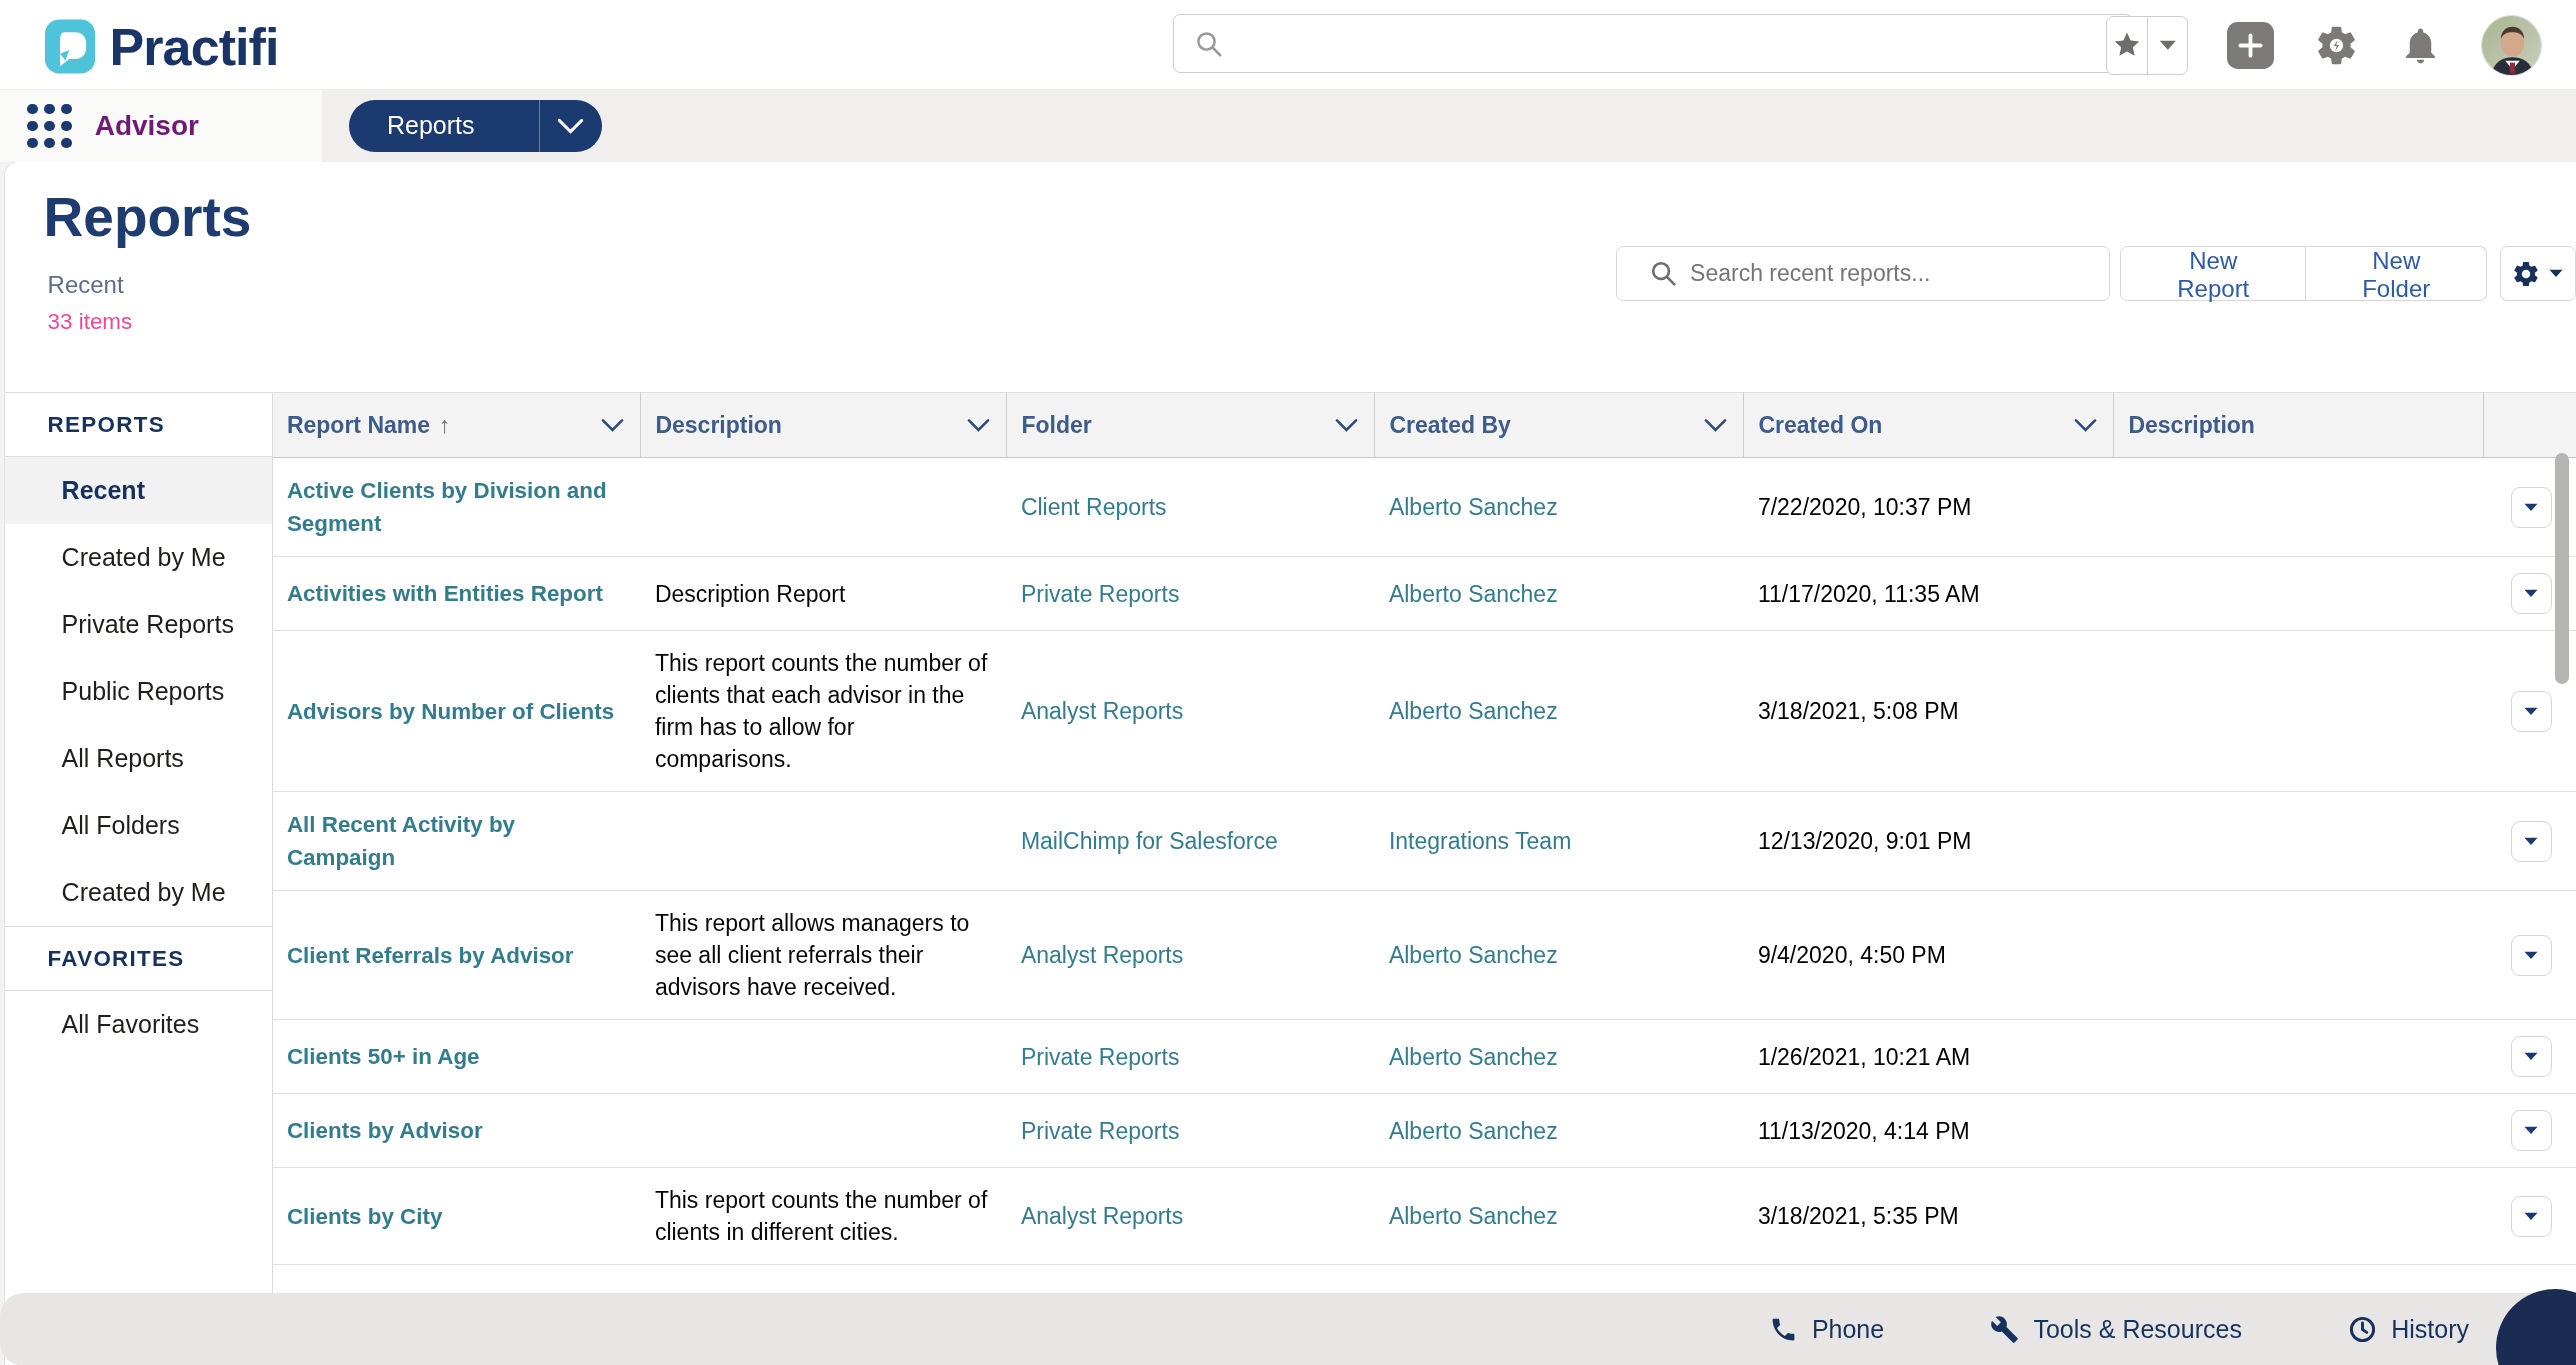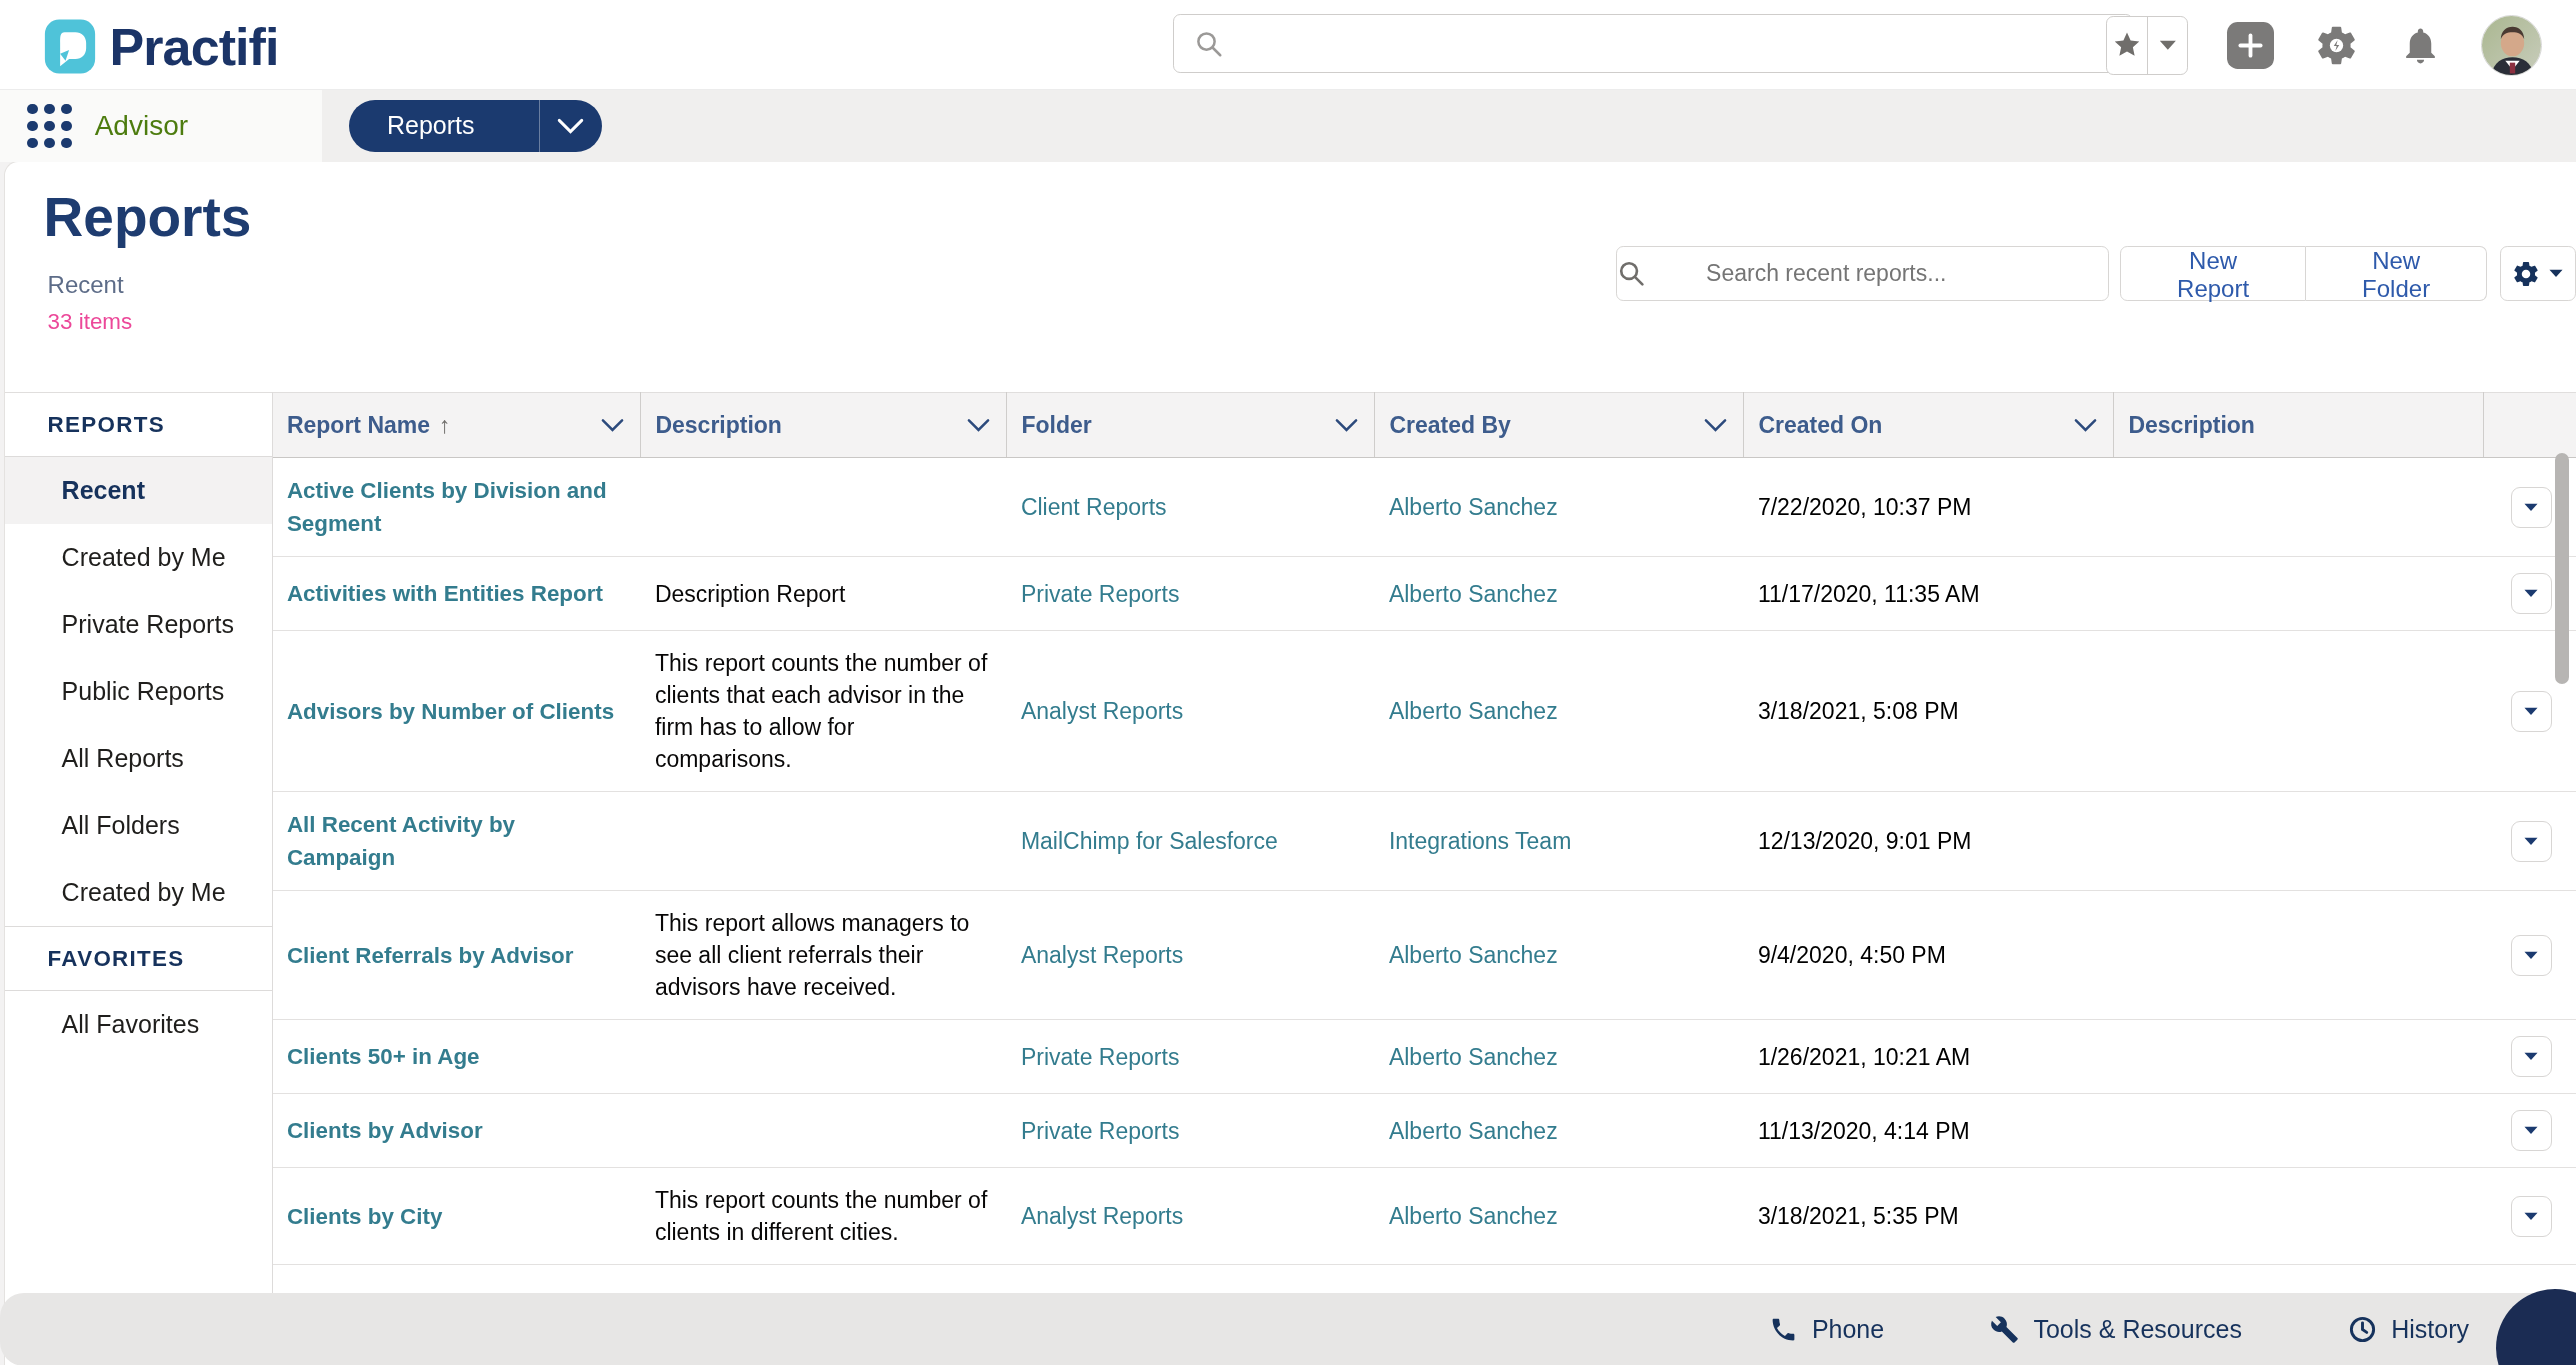--- a/index.html
+++ b/index.html
@@ -21,33 +21,33 @@
   .fav-group .seg { display:flex; align-items:center; justify-content:center; width:39px; }
   .fav-group .seg:first-child { width:41px; border-right:0.9px solid #cfcdcb; }
   .plus-btn { width:47px; height:47px; background:#7b7a79; border-radius:10.7px; display:flex; align-items:center; justify-content:center; }
   .icon-btn { display:flex; align-items:center; justify-content:center; background:none; border:none; cursor:pointer; }
   .avatar { width:61px; height:61px; border-radius:50%; overflow:hidden; border:0.9px solid #d8d8d8; }
   
   .navstrip { position:absolute; left:0; top:90px; width:2576px; height:72px; background:#f0efee; z-index:25; }
   .navstrip .appzone { position:absolute; left:0; top:0; width:322px; height:72px; background:#fafaf9; display:flex; align-items:center; padding-left:27px; gap:23px; }
   .waffle { display:grid; grid-template-columns:repeat(3,10.7px); grid-gap:6.3px; cursor:pointer; }
   .waffle i { width:10.7px; height:10.7px; border-radius:50%; background:#1b3a6f; }
-  .app-label { font-size:28px; font-weight:normal; color:#4d7c0f; cursor:pointer; }
+  .app-label { font-size:28px; font-weight:bold; color:#701a75; cursor:pointer; }
   .ctx-pill { position:absolute; left:349px; top:9.8px; height:52px; background:#1b3a6f; border-radius:26px; display:flex; align-items:center; color:#fff; cursor:pointer; }
   .ctx-pill .lbl { font-size:25px; padding:0 64px 0 38px; }
   .ctx-pill .sep { width:0.9px; height:52px; background:rgba(255,255,255,.35); }
   .ctx-pill .chev { width:63px; display:flex; align-items:center; justify-content:center; }
   
   .panel { position:absolute; left:3.6px; top:161px; width:2572px; height:1205px; background:#fff; border-top-left-radius:14.3px; border-top:0.9px solid #e4e2e0; border-left:0.9px solid #e4e2e0; z-index:10; }
   .page-head { position:relative; height:230px; }
   .page-title { position:absolute; left:39px; top:23px; font-size:55px; font-weight:bold; color:#1e3c70; }
   .page-sub { position:absolute; left:43px; top:109px; font-size:24px; color:#5d6c88; }
   .page-count { position:absolute; left:43px; top:147px; font-size:22.4px; color:#ec4899; }
   .head-controls { position:absolute; left:1611px; top:84px; display:flex; align-items:center; }
-  .rsearch { width:501px; height:55px; border:0.9px solid #d8d6d4; border-radius:7.2px; display:flex; align-items:center; padding-left:0; background:#fff;gap:48px; }
+  .rsearch { width:501px; height:55px; border:0.9px solid #d8d6d4; border-radius:7.2px; display:flex; align-items:center; padding-left:32px; background:#fff; }
   .rsearch input { border:none; outline:none; font-size:23px; width:376px; margin-left:12.5px; font-family:"Liberation Sans",sans-serif; }
   .btn-group { display:flex; margin-left:10.7px; }
   .btn { height:55px; background:#fff; border:0.9px solid #d8d6d4; font-size:24px; color:#2e5aab; padding:0 30px; cursor:pointer; font-family:"Liberation Sans",sans-serif; }
   .btn.first { border-radius:7.2px 0 0 7.2px; }
   .btn.last { border-radius:0 7.2px 7.2px 0; border-left:none; }
   .gear-dd { margin-left:12.5px; width:77px; height:55px; border:0.9px solid #d8d6d4; border-radius:7.2px; background:#fff; display:flex; align-items:center; justify-content:center; gap:7.2px; cursor:pointer; }
   
   .body { position:absolute; left:0; top:230px; width:2572px; height:975px; display:flex; }
   .sidebar { width:268px; border-right:0.9px solid #dddbda; flex:none; }
   .side-h { height:65px; display:flex; align-items:center; padding-left:43px; font-size:22.4px; font-weight:bold; letter-spacing:1.3px; color:#16325c; border-top:0.9px solid #dddbda; border-bottom:0.9px solid #dddbda; }

